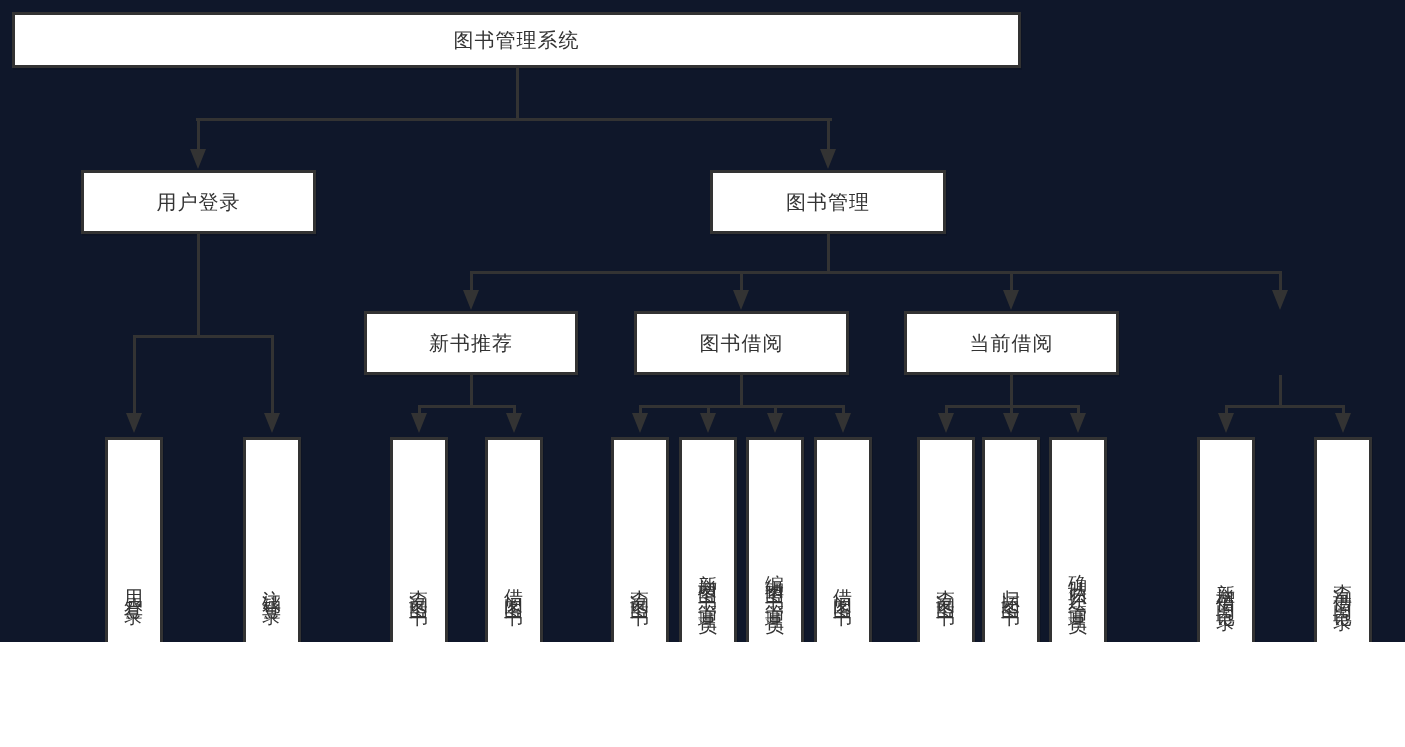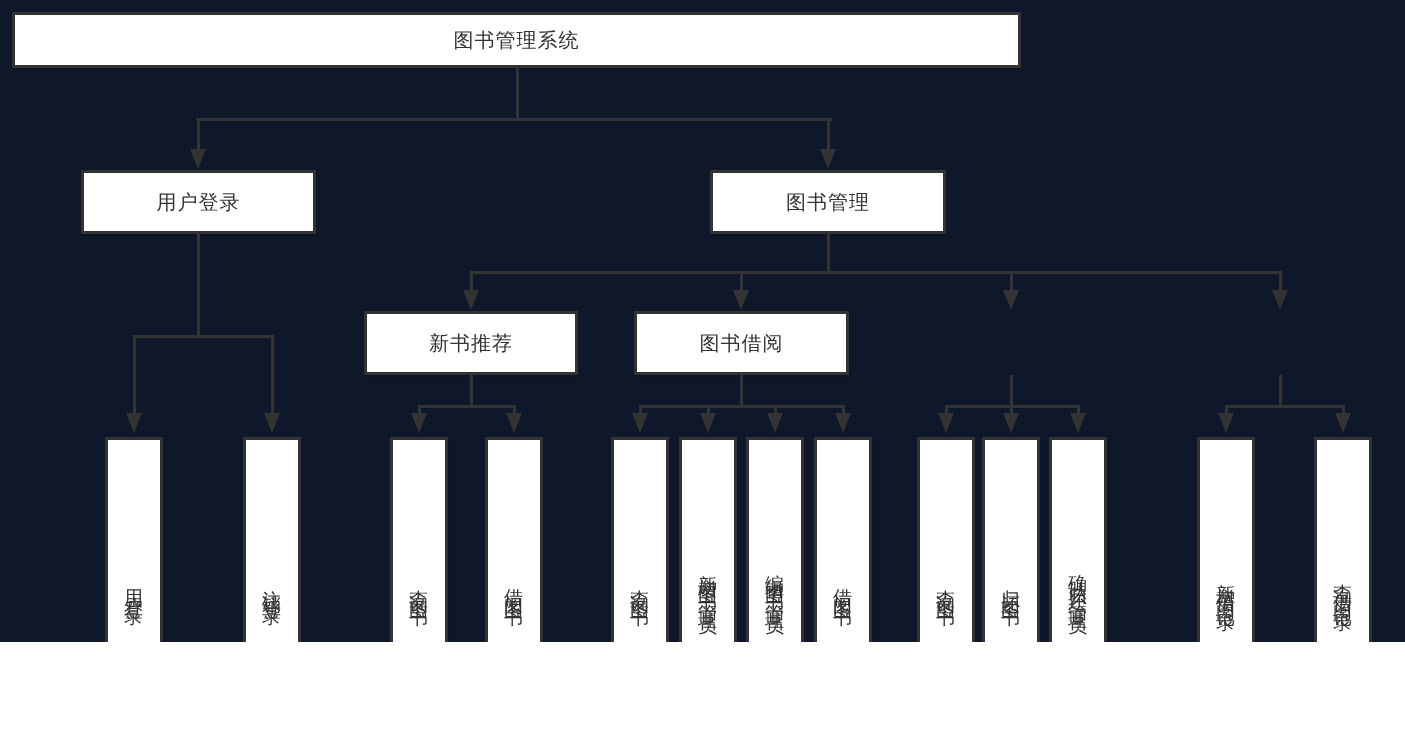--- a/index.html
+++ b/index.html
@@ -120,20 +120,23 @@
   <div class="arrow-down" style="left:1003px; top:290px;"></div>
   <div class="ln" style="left:1279px; top:271px; width:3px; height:21px;"></div>
   <div class="arrow-down" style="left:1272px; top:290px;"></div>
 
   <div class="hnode" style="left:364px; top:311px; width:214px; height:64px;align-items:center;">
     <span>新书推荐</span>
   </div>
   <div class="hnode" style="left:634px; top:311px; width:215px; height:64px;justify-content:center;">
     <span>图书借阅</span>
   </div>
+  <div class="hnode" style="left:904px; top:311px; width:215px; height:64px;">
+    <span>当前借阅</span>
+  </div>
 
   <div class="ln" style="left:470px; top:375px; width:3px; height:33px;"></div>
   <div class="ln" style="left:418px; top:405px; width:98px; height:3px;"></div>
   <div class="ln" style="left:418px; top:405px; width:3px; height:10px;"></div>
   <div class="arrow-down" style="left:411px; top:413px;"></div>
   <div class="ln" style="left:513px; top:405px; width:3px; height:10px;"></div>
   <div class="arrow-down" style="left:506px; top:413px;"></div>
 
   <div class="ln" style="left:740px; top:375px; width:3px; height:33px;"></div>
   <div class="ln" style="left:639px; top:405px; width:206px; height:3px;"></div>

